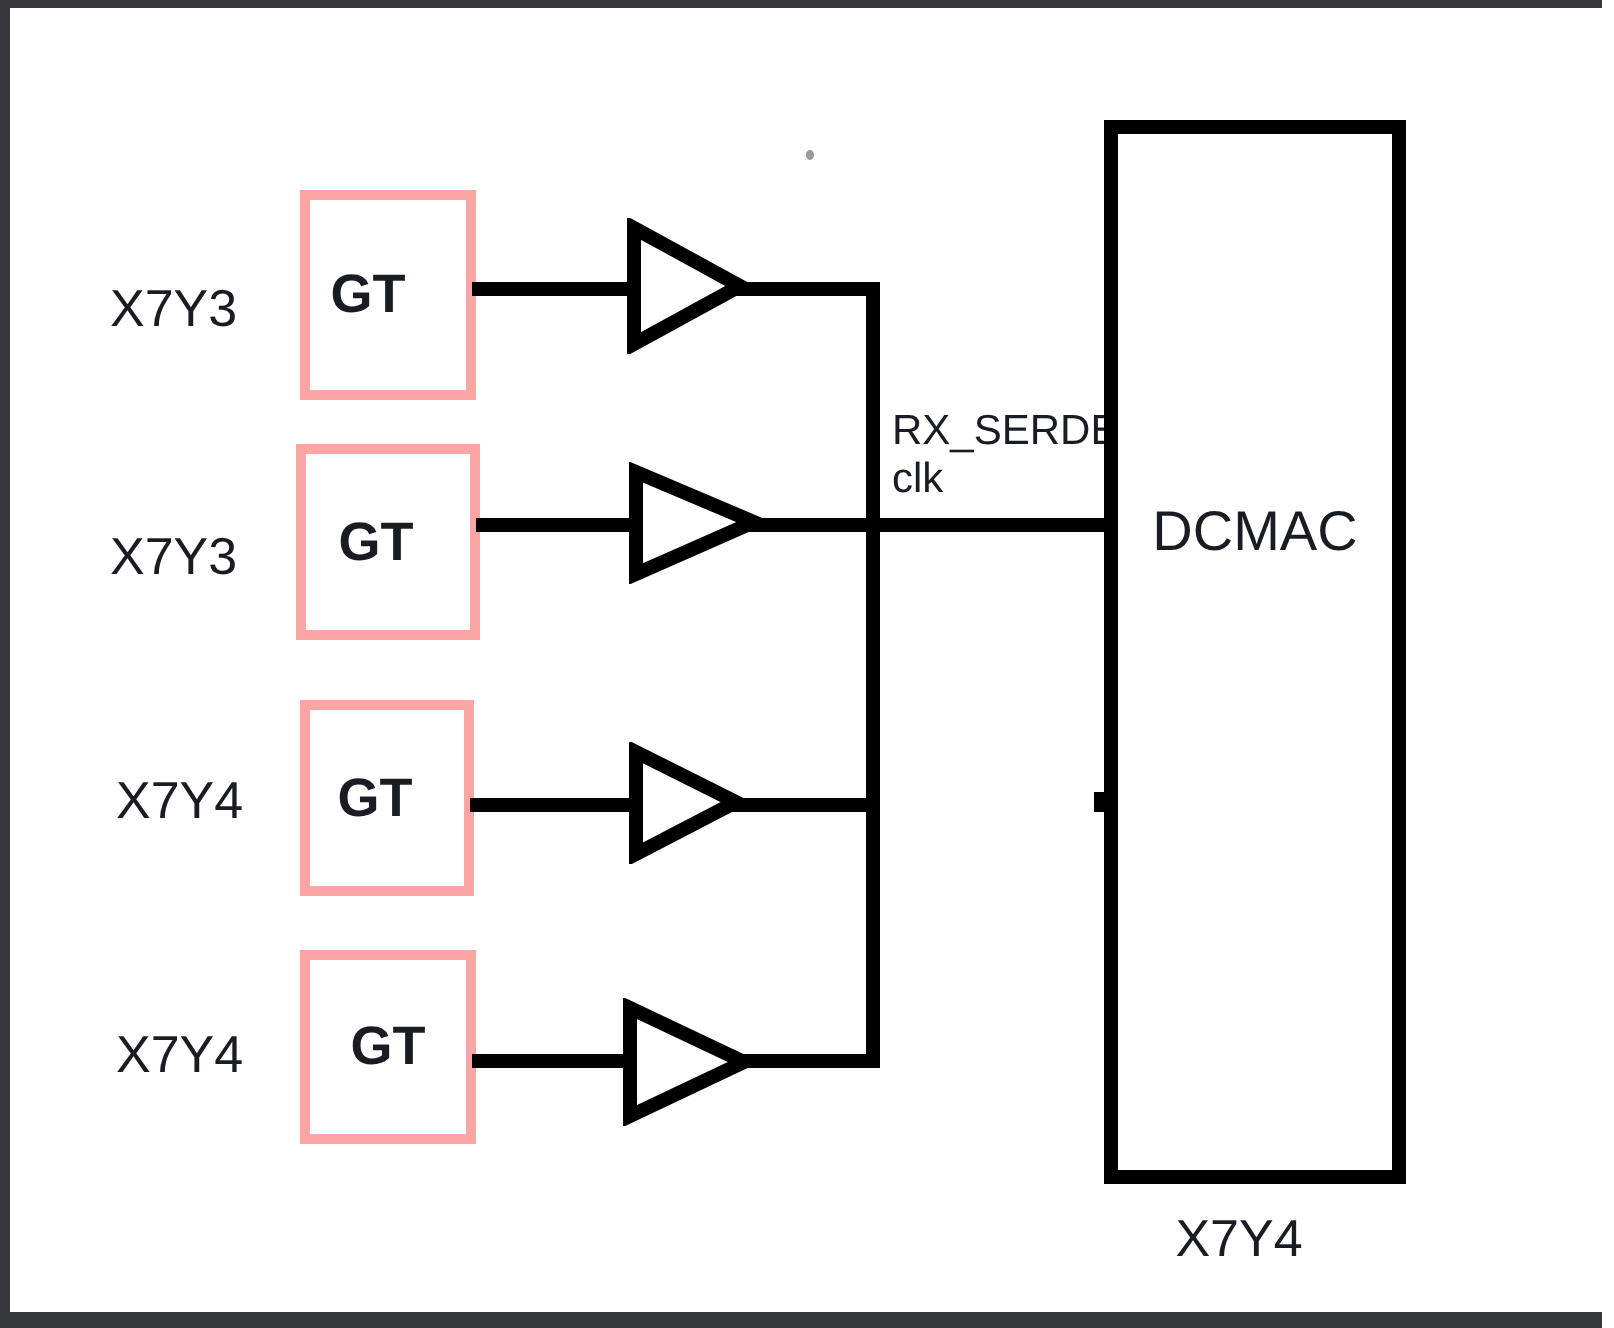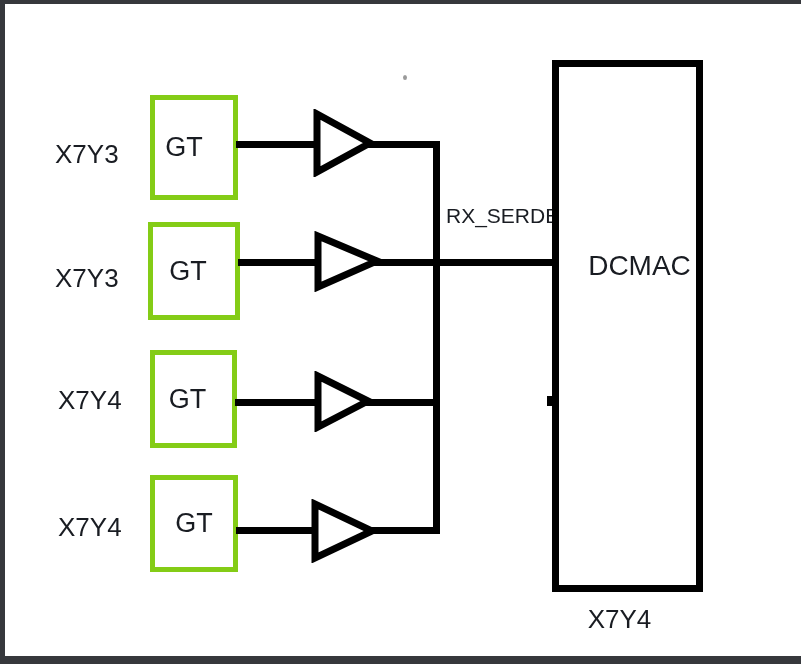--- a/index.html
+++ b/index.html
@@ -15,25 +15,26 @@
     overflow: hidden;
     font-family: "Liberation Sans", sans-serif;
   }
   .frame {
     position: absolute;
     background: #36383c;
   }
   .gt-box {
     position: absolute;
     box-sizing: border-box;
-    border: 5px solid #84cc16;
+    border: 5px solid #fca5a5;
     background: #ffffff;
     display: flex;
     align-items: center;
     justify-content: center;
+    font-weight: bold;
   }
   .gt-box span {
     font-size: 27px;
     color: #191c22;
   }
   .region-label {
     position: absolute;
     font-size: 26px;
     color: #191c22;
     white-space: nowrap;
@@ -128,23 +129,24 @@
 
   <div class="wire" style="left:366px; top:141px; width:74px; height:7px;"></div>
   <div class="wire" style="left:372px; top:259px; width:181px; height:7px;"></div>
   <div class="wire" style="left:364px; top:399px; width:76px; height:7px;"></div>
   <div class="wire" style="left:368px; top:527px; width:72px; height:7px;"></div>
 
   <div class="wire" style="left:433px; top:141px; width:7px; height:393px;"></div>
 
   <div class="net-label" style="left:446px; top:204px;">
     <div>RX_SERDES</div>
+    <div>clk</div>
   </div>
 
   <div class="dcmac-box" style="left:552px; top:60px; width:151px; height:532px;"></div>
-  <div class="dcmac-label" style="left:564px; top:250px; width:151px;">DCMAC</div>
+  <div class="dcmac-label" style="left:552px; top:250px; width:151px;">DCMAC</div>
   <div class="port-nub" style="left:547px; top:396px; width:6px; height:10px;"></div>
 
   <div class="bottom-label" style="left:552px; top:604px; width:135px;">X7Y4</div>
 
   <div class="faint-dot" style="left:403px; top:75px; width:4px; height:5px;"></div>
 
 </div>
 
 </body></html>

